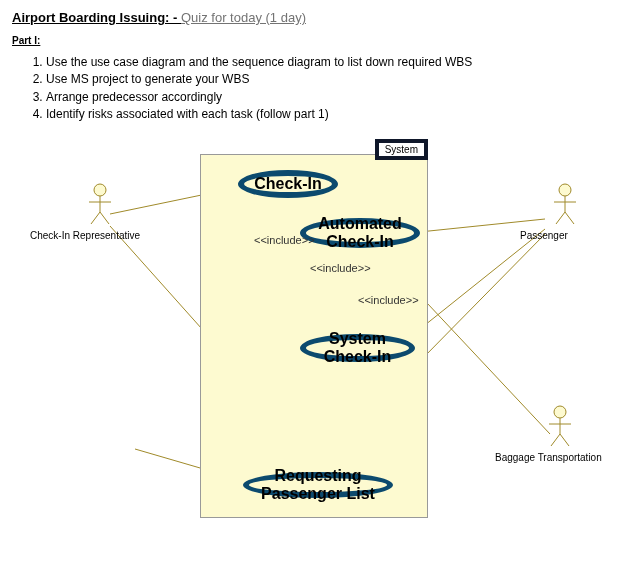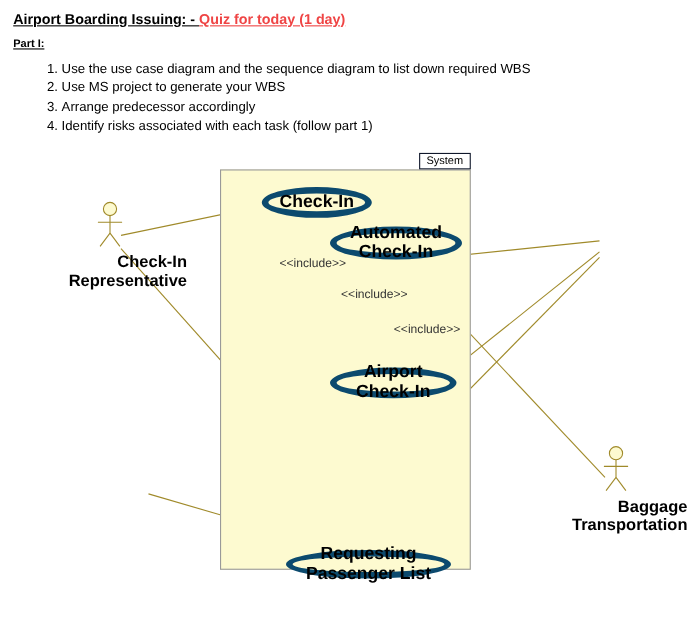--- a/index.html
+++ b/index.html
@@ -14,32 +14,32 @@
     }
     .heading {
       padding: 10px 12px 6px 12px;
       font-size: 13px;
     }
     .heading .title-main {
       font-weight: bold;
       text-decoration: underline;
     }
     .heading .title-quiz {
-      font-weight: bold;
+      font-weight: normal;
       text-decoration: underline;
-      color: #ef4444;
+      color: #737373;
     }
     .part-label {
       font-weight: bold;
       text-decoration: underline;
       padding: 4px 12px 8px 12px;
       font-size: 10px;
     }
     .instructions {
-      padding: 0 12px 10px 40px;
+      padding: 0 12px 10px 30px;
     }
     .instructions ol {
       list-style-position: outside;
       padding-left: 16px;
     }
     .instructions li {
       font-size: 12px;
       line-height: 1.45;
     }
     .diagram-area {
@@ -53,30 +53,30 @@
       top: 20px;
       width: 228px;
       height: 364px;
       background: #fdfad0;
       border: 1px solid #999;
     }
     .system-label {
       position: absolute;
       right: -1px;
       top: -16px;
-      border: 1px solid #0f172a;
+      border: 4px solid #0f172a;
       padding: 1px 6px;
       font-size: 10px;
       background: #fff;
     }
     .actor {
       position: absolute;
-      text-align: right;
-      font-size: 15px;
-      font-weight: bold;
+      text-align: left;
+      font-size: 10px;
+      font-weight: normal;
     }
     .actor svg { display: block; margin: 0 auto 4px auto; }
     .usecase {
       position: absolute;
       border: 6px solid #0c4a6e;
       background: #fdfad0;
       border-radius: 50%;
       display: flex;
       align-items: center;
       justify-content: center;
@@ -153,48 +153,58 @@
     <svg width="30" height="44">
       <circle cx="15" cy="8" r="6" fill="#fdfad0" stroke="#a08a2a"></circle>
       <line x1="15" y1="14" x2="15" y2="30" stroke="#a08a2a"></line>
       <line x1="4" y1="20" x2="26" y2="20" stroke="#a08a2a"></line>
       <line x1="15" y1="30" x2="6" y2="42" stroke="#a08a2a"></line>
       <line x1="15" y1="30" x2="24" y2="42" stroke="#a08a2a"></line>
     </svg>
     <span>Check-In Representative</span>
   </div>
 
+  <div class="actor" style="left:520px; top:48px; width:90px;">
+    <svg width="30" height="44">
+      <circle cx="15" cy="8" r="6" fill="#fdfad0" stroke="#a08a2a"></circle>
+      <line x1="15" y1="14" x2="15" y2="30" stroke="#a08a2a"></line>
+      <line x1="4" y1="20" x2="26" y2="20" stroke="#a08a2a"></line>
+      <line x1="15" y1="30" x2="6" y2="42" stroke="#a08a2a"></line>
+      <line x1="15" y1="30" x2="24" y2="42" stroke="#a08a2a"></line>
+    </svg>
+    <span>Passenger</span>
+  </div>
 
 
   <div class="actor" style="left:495px; top:270px; width:130px;">
     <svg width="30" height="44">
       <circle cx="15" cy="8" r="6" fill="#fdfad0" stroke="#a08a2a"></circle>
       <line x1="15" y1="14" x2="15" y2="30" stroke="#a08a2a"></line>
       <line x1="4" y1="20" x2="26" y2="20" stroke="#a08a2a"></line>
       <line x1="15" y1="30" x2="6" y2="42" stroke="#a08a2a"></line>
       <line x1="15" y1="30" x2="24" y2="42" stroke="#a08a2a"></line>
     </svg>
     <span>Baggage Transportation</span>
   </div>
 
   <div class="usecase" style="left:238px; top:36px; width:100px; height:28px;">
     <span>Check-In</span>
   </div>
 
-  <div class="usecase" style="left:300px; top:72px; width:120px; height:30px;">
+  <div class="usecase" style="left:300px; top:84px; width:120px; height:30px;">
     <span>Automated Check-In</span>
   </div>
 
 
   <div class="usecase" style="left:300px; top:200px; width:115px; height:28px;">
-    <span>Airport Check-In</span>
-  </div>
-
-
-  <div class="usecase" style="left:260px; top:338px; width:150px; height:26px;margin-top:28px;">
+    <span>System Check-In</span>
+  </div>
+
+
+  <div class="usecase" style="left:243px; top:338px; width:150px; height:26px;">
     <span>Requesting Passenger List</span>
   </div>
 
   <div class="rel-label" style="left:254px; top:100px;">&lt;&lt;include&gt;&gt;</div>
   <div class="rel-label" style="left:310px; top:128px;">&lt;&lt;include&gt;&gt;</div>
   <div class="rel-label" style="left:358px; top:160px;">&lt;&lt;include&gt;&gt;</div>
 
 </div>
 
 </body></html>

